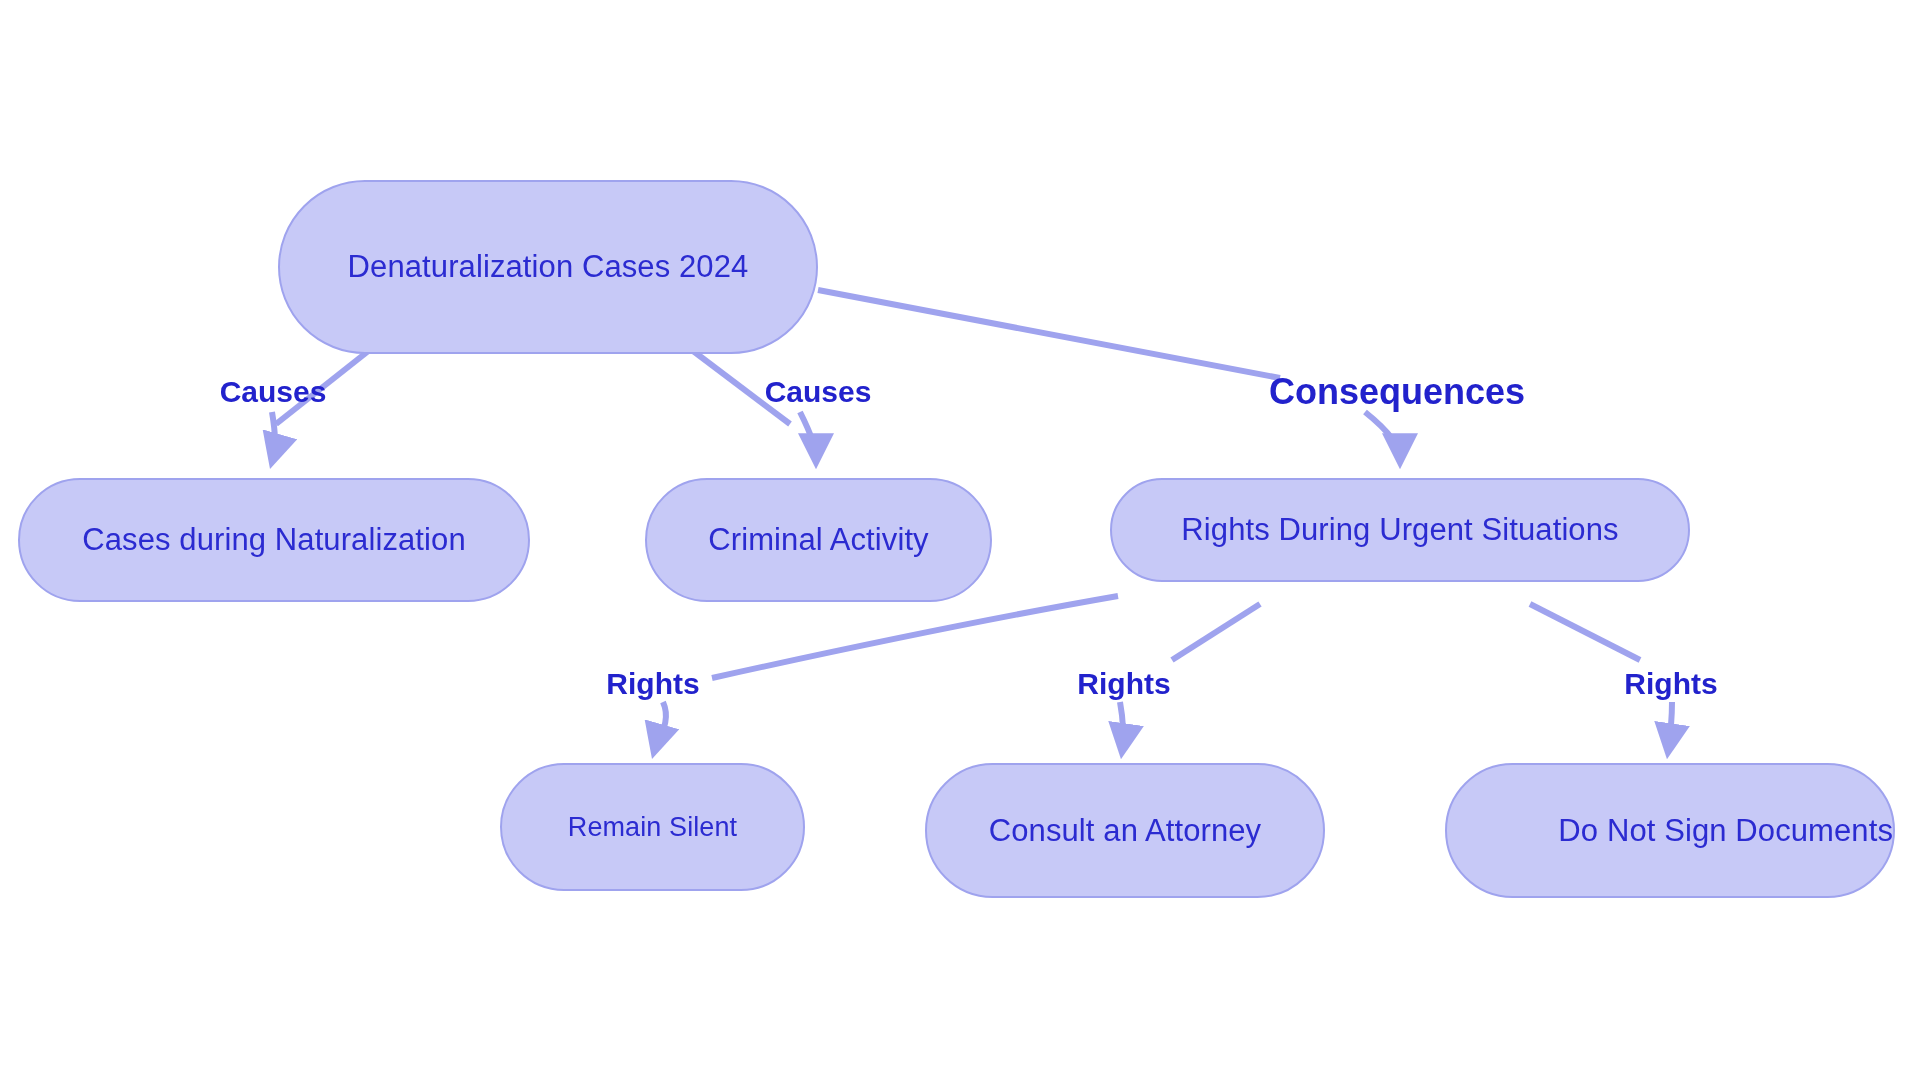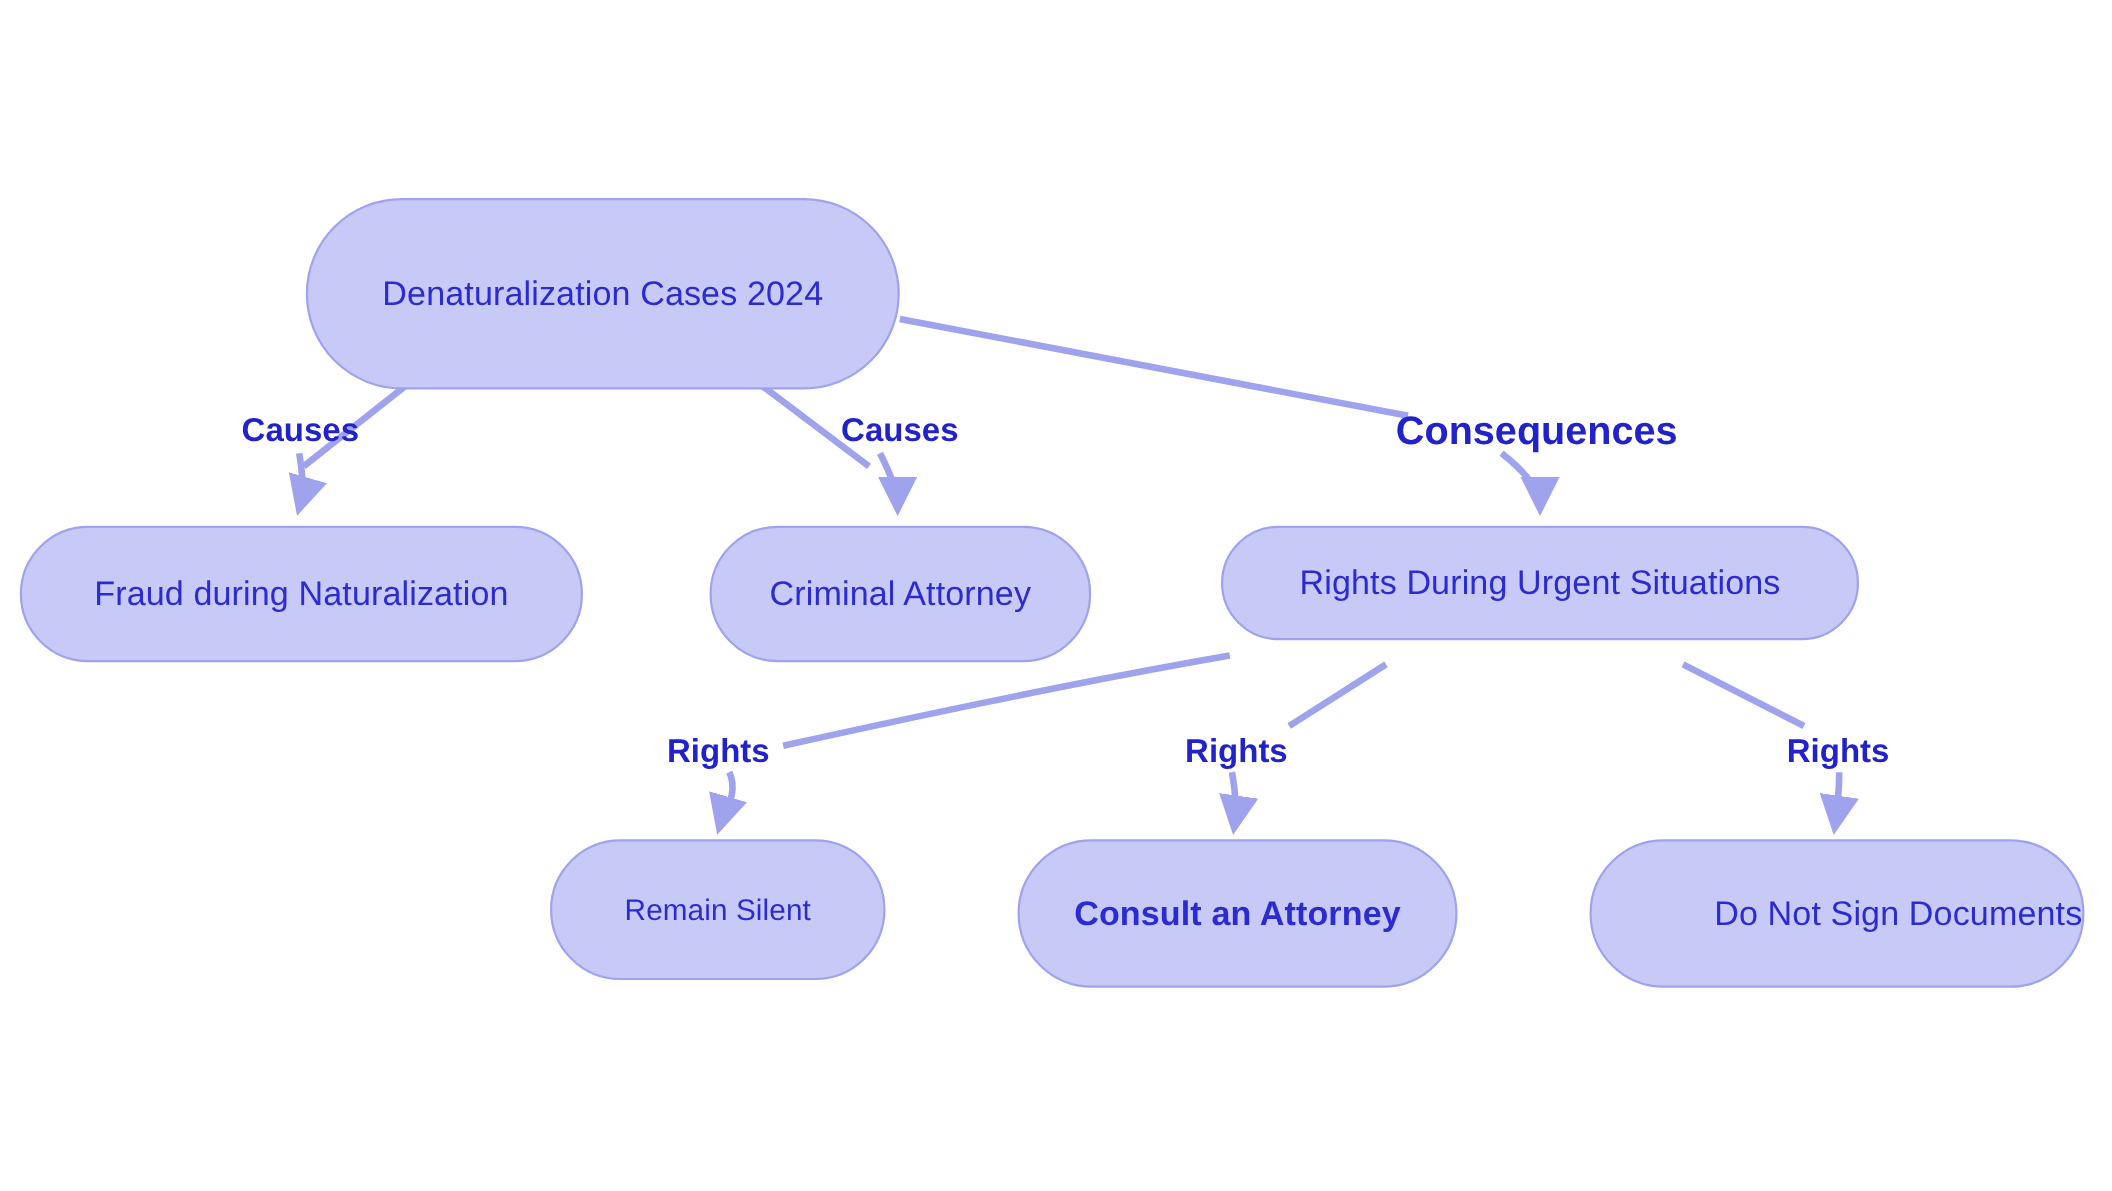--- a/index.html
+++ b/index.html
@@ -55,21 +55,21 @@
     user-select: none;
     transform: translate(-50%, -50%);
   }
 
   
   #node-root        { left: 278px;  top: 180px; width: 540px; height: 174px; font-size: 31px; }
   #node-fraud       { left: 18px;   top: 478px; width: 512px; height: 124px; font-size: 31px; }
   #node-criminal    { left: 645px;  top: 478px; width: 347px; height: 124px; font-size: 31px; }
   #node-rights      { left: 1110px; top: 478px; width: 580px; height: 104px; font-size: 31px; }
   #node-silent      { left: 500px;  top: 763px; width: 305px; height: 128px; font-size: 27px; }
-  #node-attorney    { left: 925px;  top: 763px; width: 400px; height: 135px; font-size: 31px; font-weight: bold; }
+  #node-attorney    { left: 925px;  top: 763px; width: 400px; height: 135px; font-size: 31px; }
   #node-documents   { left: 1445px; top: 763px; width: 450px; height: 135px; font-size: 31px; justify-content: flex-end; }
 
   
   #lbl-causes-1      { left: 273px;  top: 392px; font-size: 30px; }
   #lbl-causes-2      { left: 818px;  top: 392px; font-size: 30px; }
   #lbl-consequences  { left: 1397px; top: 392px; font-size: 36px; }
   #lbl-rights-1      { left: 653px;  top: 684px; font-size: 30px; }
   #lbl-rights-2      { left: 1124px; top: 684px; font-size: 30px; }
   #lbl-rights-3      { left: 1671px; top: 684px; font-size: 30px; }
 </style>
@@ -114,25 +114,25 @@
       <path d="M 1530 604 L 1640 660" fill="none" stroke="#9fa3ee" stroke-width="6"></path>
       <path d="M 1672 702 C 1672 724 1670 738 1668 752" fill="none" stroke="#9fa3ee" stroke-width="6" marker-end="url(#arrow)"></path>
     </g>
   </svg>
 
   <div class="node" id="node-root">
     <span class="node-label">Denaturalization Cases 2024</span>
   </div>
 
   <div class="node" id="node-fraud">
-    <span class="node-label">Fraud during Naturalization</span>
+    <span class="node-label">Cases during Naturalization</span>
   </div>
 
   <div class="node" id="node-criminal">
-    <span class="node-label">Criminal Attorney</span>
+    <span class="node-label">Criminal Activity</span>
   </div>
 
   <div class="node" id="node-rights">
     <span class="node-label">Rights During Urgent Situations</span>
   </div>
 
   <div class="node" id="node-silent">
     <span class="node-label">Remain Silent</span>
   </div>
 

